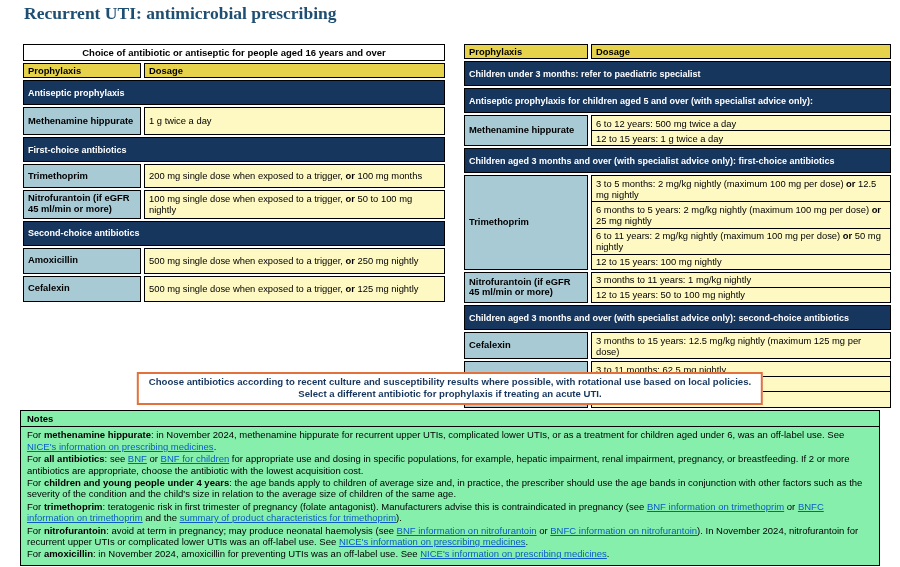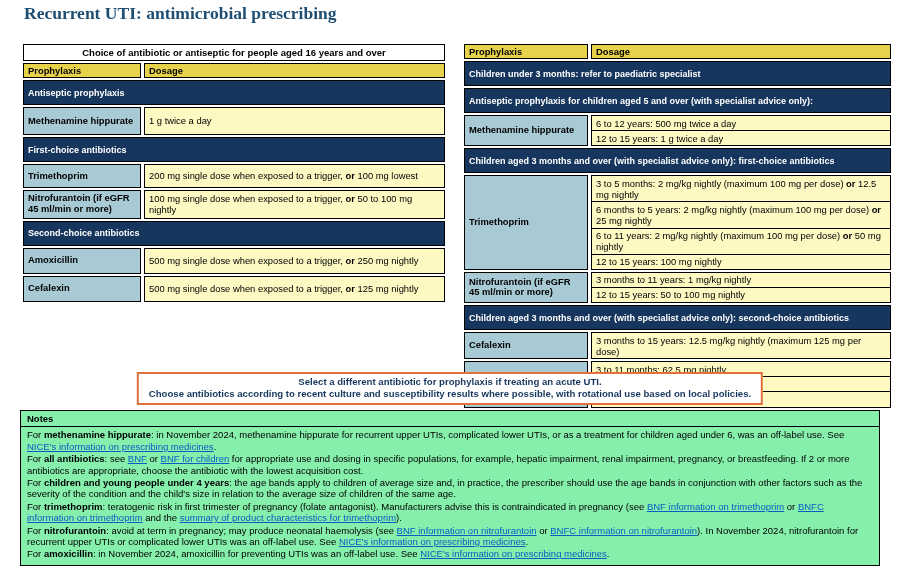--- a/index.html
+++ b/index.html
@@ -62,21 +62,21 @@
         </tr>
         <tr style="height:28px">
           <td class="drug">Methenamine hippurate</td>
           <td class="dosage"><span>1 g twice a day</span></td>
         </tr>
         <tr>
           <td colspan="2" class="section">First-choice antibiotics</td>
         </tr>
         <tr style="height:24px">
           <td class="drug">Trimethoprim</td>
-          <td class="dosage"><span>200 mg single dose when exposed to a trigger, </span><span class="b">or</span><span> 100 mg lowest</span></td>
+          <td class="dosage"><span>200 mg single dose when exposed to a trigger, </span><span class="b">or</span><span> 100 mg months</span></td>
         </tr>
         <tr style="height:26px">
           <td class="drug">Nitrofurantoin (if eGFR 45 ml/min or more)</td>
           <td class="dosage"><span>100 mg single dose when exposed to a trigger, </span><span class="b">or</span><span> 50 to 100 mg nightly</span></td>
         </tr>
         <tr>
           <td colspan="2" class="section">Second-choice antibiotics</td>
         </tr>
         <tr style="height:26px">
           <td class="drug">Amoxicillin</td>
@@ -147,22 +147,22 @@
             <div class="subrow"><span>1 to 4 years, 125 mg nightly</span></div>
             <div class="subrow"><span>5 to 15 years: 250 mg nightly</span></div>
           </td>
         </tr>
       </tbody>
     </table>
 
   </div>
 
   <div class="callout">
+    <div>Choose antibiotics according to recent culture and susceptibility results where possible, with rotational use based on local policies.</div>
     <div>Select a different antibiotic for prophylaxis if treating an acute UTI.</div>
-    <div>Choose antibiotics according to recent culture and susceptibility results where possible, with rotational use based on local policies.</div>
   </div>
 
   <div class="notes">
     <div class="notes-heading">Notes</div>
     <p class="note"><span>For </span><span class="b">methenamine hippurate</span><span>: in November 2024, methenamine hippurate for recurrent upper UTIs, complicated lower UTIs, or as a treatment for children aged under 6, was an off-label use. See </span><a href="#" class="lnk">NICE's information on prescribing medicines</a><span>.</span></p>
     <p class="note"><span>For </span><span class="b">all antibiotics</span><span>: see </span><a href="#" class="lnk">BNF</a><span> or </span><a href="#" class="lnk">BNF for children</a><span> for appropriate use and dosing in specific populations, for example, hepatic impairment, renal impairment, pregnancy, or breastfeeding. If 2 or more antibiotics are appropriate, choose the antibiotic with the lowest acquisition cost.</span></p>
     <p class="note"><span>For </span><span class="b">children and young people under 4 years</span><span>: the age bands apply to children of average size and, in practice, the prescriber should use the age bands in conjunction with other factors such as the severity of the condition and the child's size in relation to the average size of children of the same age.</span></p>
     <p class="note"><span>For </span><span class="b">trimethoprim</span><span>: teratogenic risk in first trimester of pregnancy (folate antagonist). Manufacturers advise this is contraindicated in pregnancy (see </span><a href="#" class="lnk">BNF information on trimethoprim</a><span> or </span><a href="#" class="lnk">BNFC information on trimethoprim</a><span> and the </span><a href="#" class="lnk">summary of product characteristics for trimethoprim</a><span>).</span></p>
     <p class="note"><span>For </span><span class="b">nitrofurantoin</span><span>: avoid at term in pregnancy; may produce neonatal haemolysis (see </span><a href="#" class="lnk">BNF information on nitrofurantoin</a><span> or </span><a href="#" class="lnk">BNFC information on nitrofurantoin</a><span>). In November 2024, nitrofurantoin for recurrent upper UTIs or complicated lower UTIs was an off-label use. See </span><a href="#" class="lnk">NICE's information on prescribing medicines</a><span>.</span></p>
     <p class="note"><span>For </span><span class="b">amoxicillin</span><span>: in November 2024, amoxicillin for preventing UTIs was an off-label use. See </span><a href="#" class="lnk">NICE's information on prescribing medicines</a><span>.</span></p>

